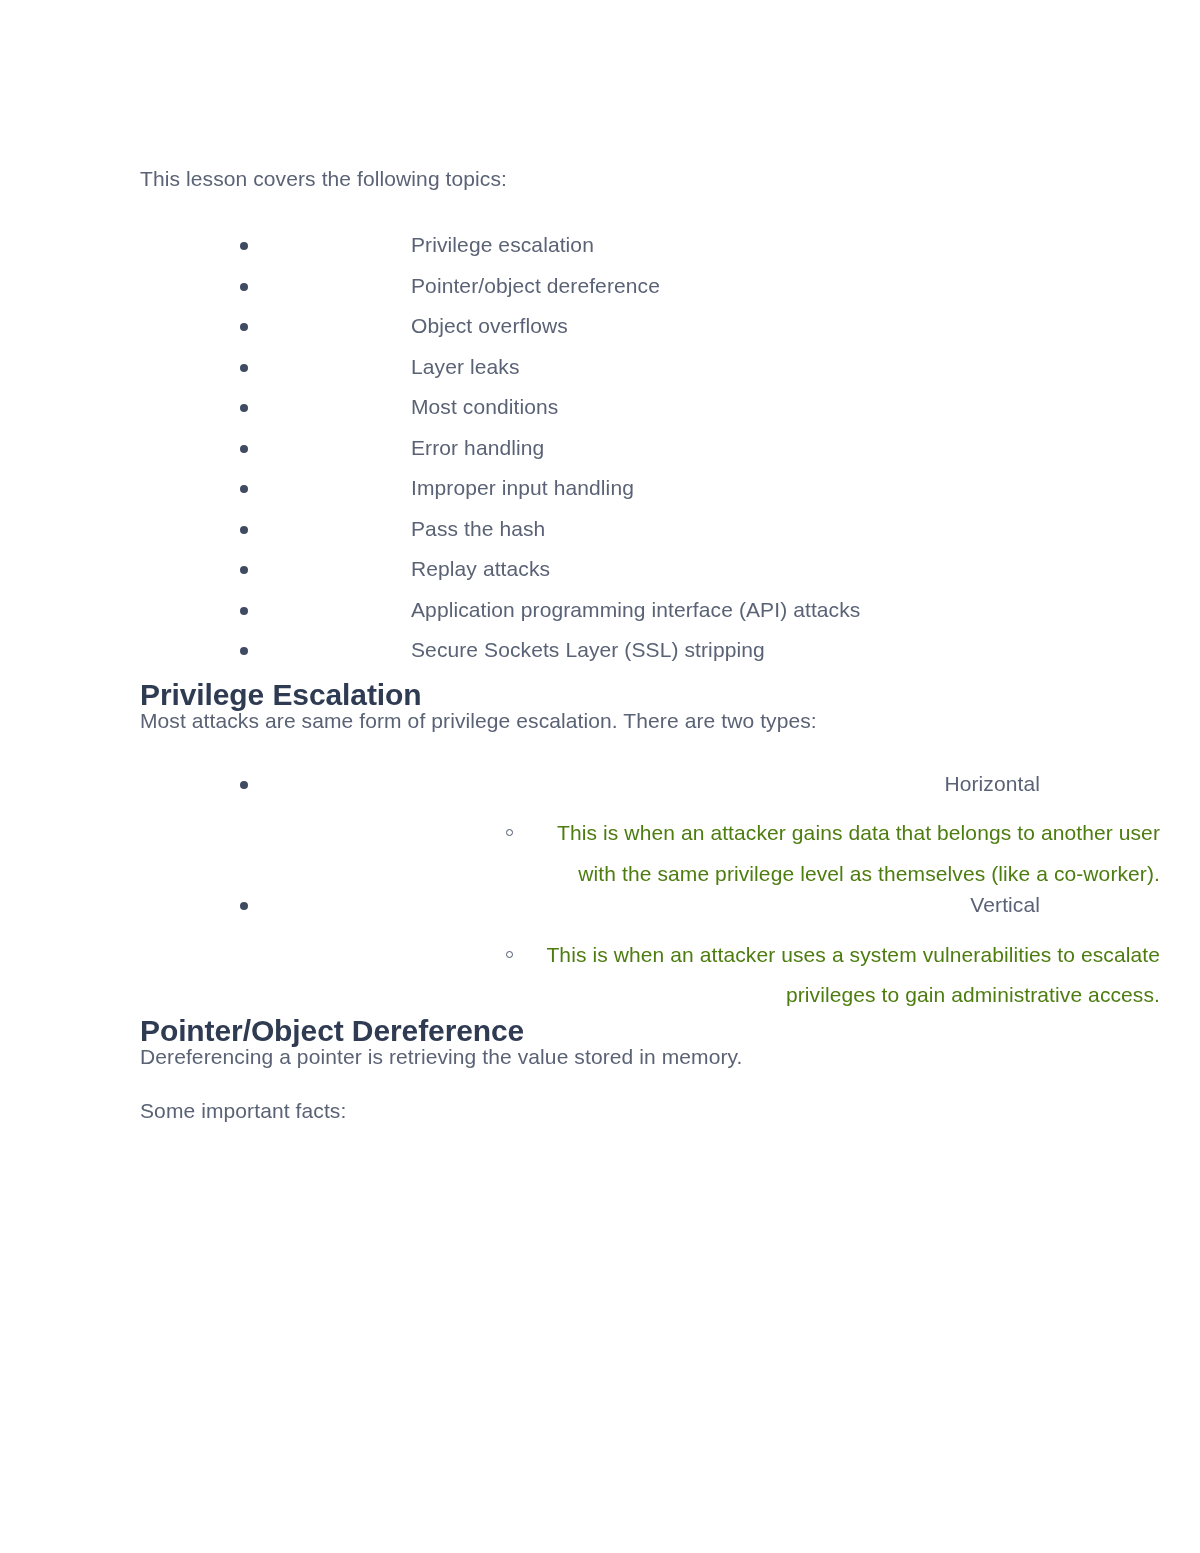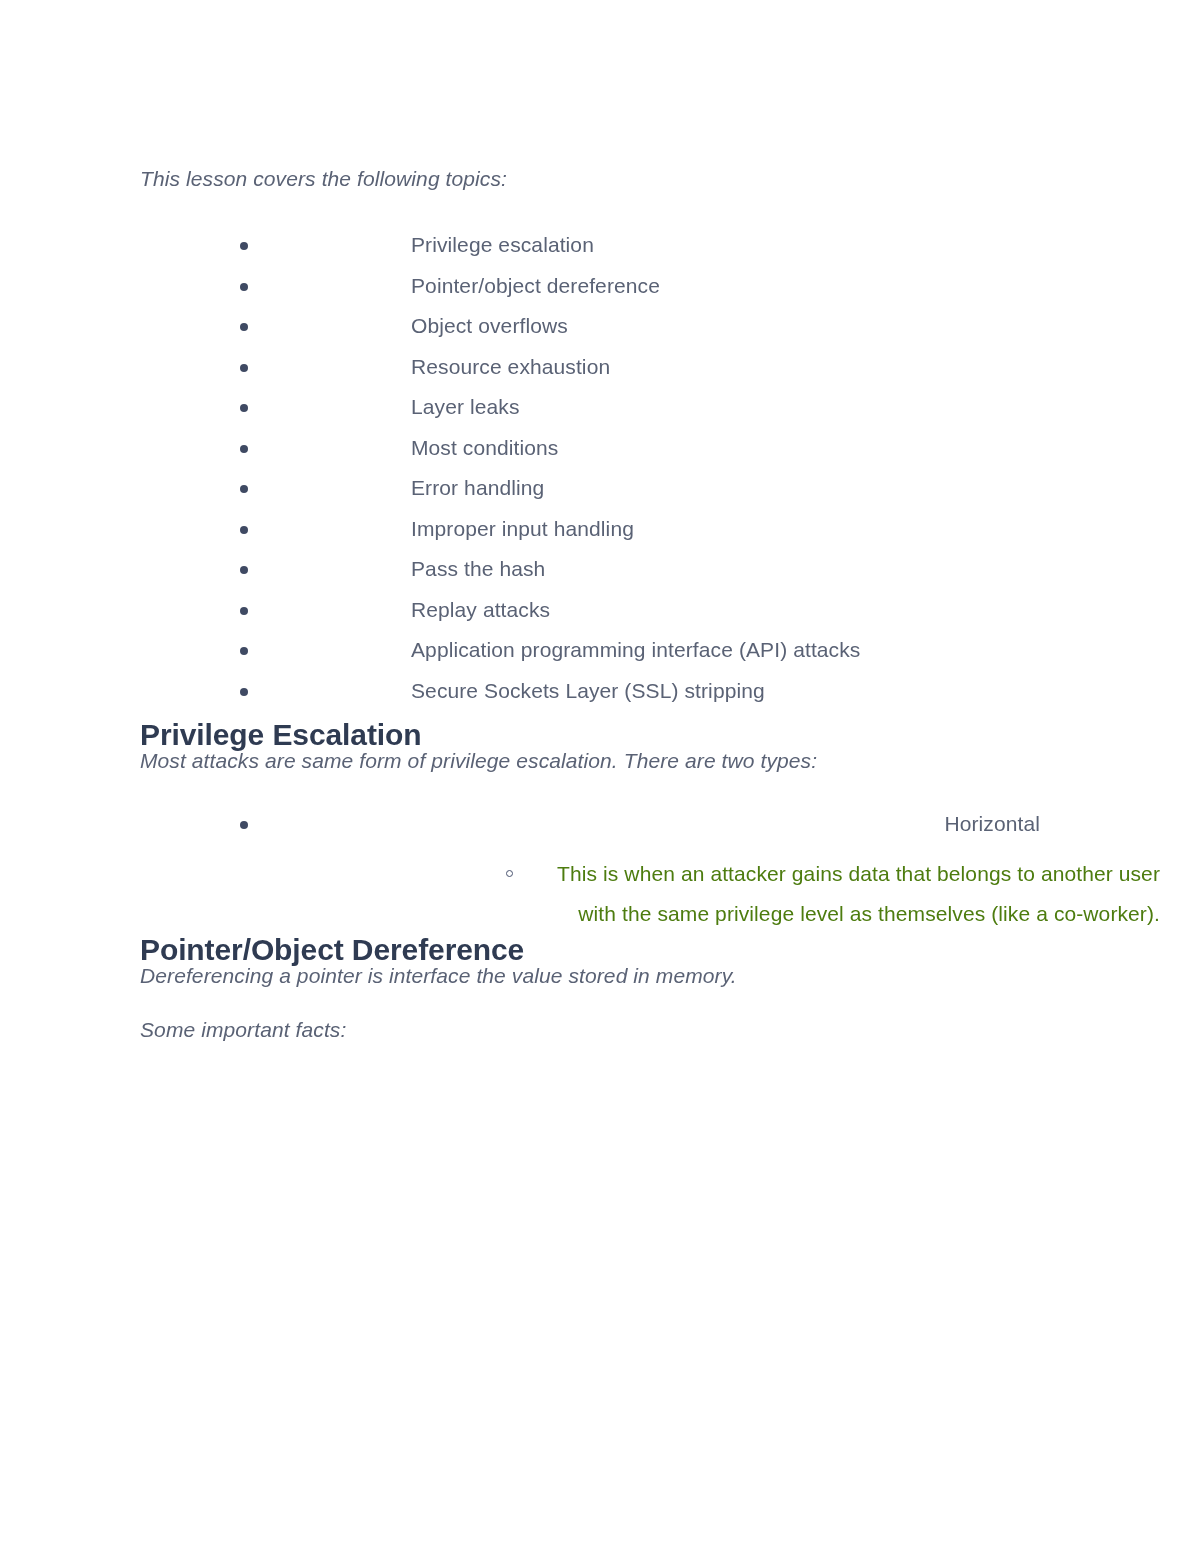--- a/index.html
+++ b/index.html
@@ -23,21 +23,20 @@
   }
   .doc-body {
     width: 900px;
   }
   p.para {
     color: #5a6275;
     font-size: 21px;
     line-height: 1.0;
     margin: 0;
     letter-spacing: 0.1px;
-    font-style: italic;
   }
   .para-intro { margin-bottom: 0; }
 
   
   ul.topic-list {
     list-style: none;
     margin: 0;
     padding: 0;
     margin-top: 45px;
   }
@@ -135,21 +134,20 @@
 
 <div class="page">
   <div class="doc-body">
 
     <p class="para para-intro">This lesson covers the following topics:</p>
 
     <ul class="topic-list">
       <li><span class="bullet-dot"></span><span>Privilege escalation</span></li>
       <li><span class="bullet-dot"></span><span>Pointer/object dereference</span></li>
       <li><span class="bullet-dot"></span><span>Object overflows</span></li>
-      <li><span class="bullet-dot"></span><span>Resource exhaustion</span></li>
       <li><span class="bullet-dot"></span><span>Layer leaks</span></li>
       <li><span class="bullet-dot"></span><span>Most conditions</span></li>
       <li><span class="bullet-dot"></span><span>Error handling</span></li>
       <li><span class="bullet-dot"></span><span>Improper input handling</span></li>
       <li><span class="bullet-dot"></span><span>Pass the hash</span></li>
       <li><span class="bullet-dot"></span><span>Replay attacks</span></li>
       <li><span class="bullet-dot"></span><span>Application programming interface (API) attacks</span></li>
       <li><span class="bullet-dot"></span><span>Secure Sockets Layer (SSL) stripping</span></li>
     </ul>
 
@@ -161,24 +159,34 @@
       <li class="lvl1">
         <span class="bullet-dot"></span>
         <span class="lvl1-label">Horizontal</span>
         <ul class="sub-list">
           <li class="lvl2">
             <span class="bullet-circle"></span>
             <span>This is when an attacker gains data that belongs to another user with the same privilege level as themselves (like a co-worker).</span>
           </li>
         </ul>
       </li>
+      <li class="lvl1">
+        <span class="bullet-dot"></span>
+        <span class="lvl1-label">Vertical</span>
+        <ul class="sub-list">
+          <li class="lvl2">
+            <span class="bullet-circle"></span>
+            <span>This is when an attacker uses a system vulnerabilities to escalate privileges to gain administrative access.</span>
+          </li>
+        </ul>
+      </li>
     </ul>
 
     <h2 class="section-heading h-ptr">Pointer/Object Dereference</h2>
 
-    <p class="para">Dereferencing a pointer is interface the value stored in memory.</p>
+    <p class="para">Dereferencing a pointer is retrieving the value stored in memory.</p>
 
     <div class="spacer-para"></div>
 
     <p class="para">Some important facts:</p>
 
   </div>
 </div>
 
 </body></html>

